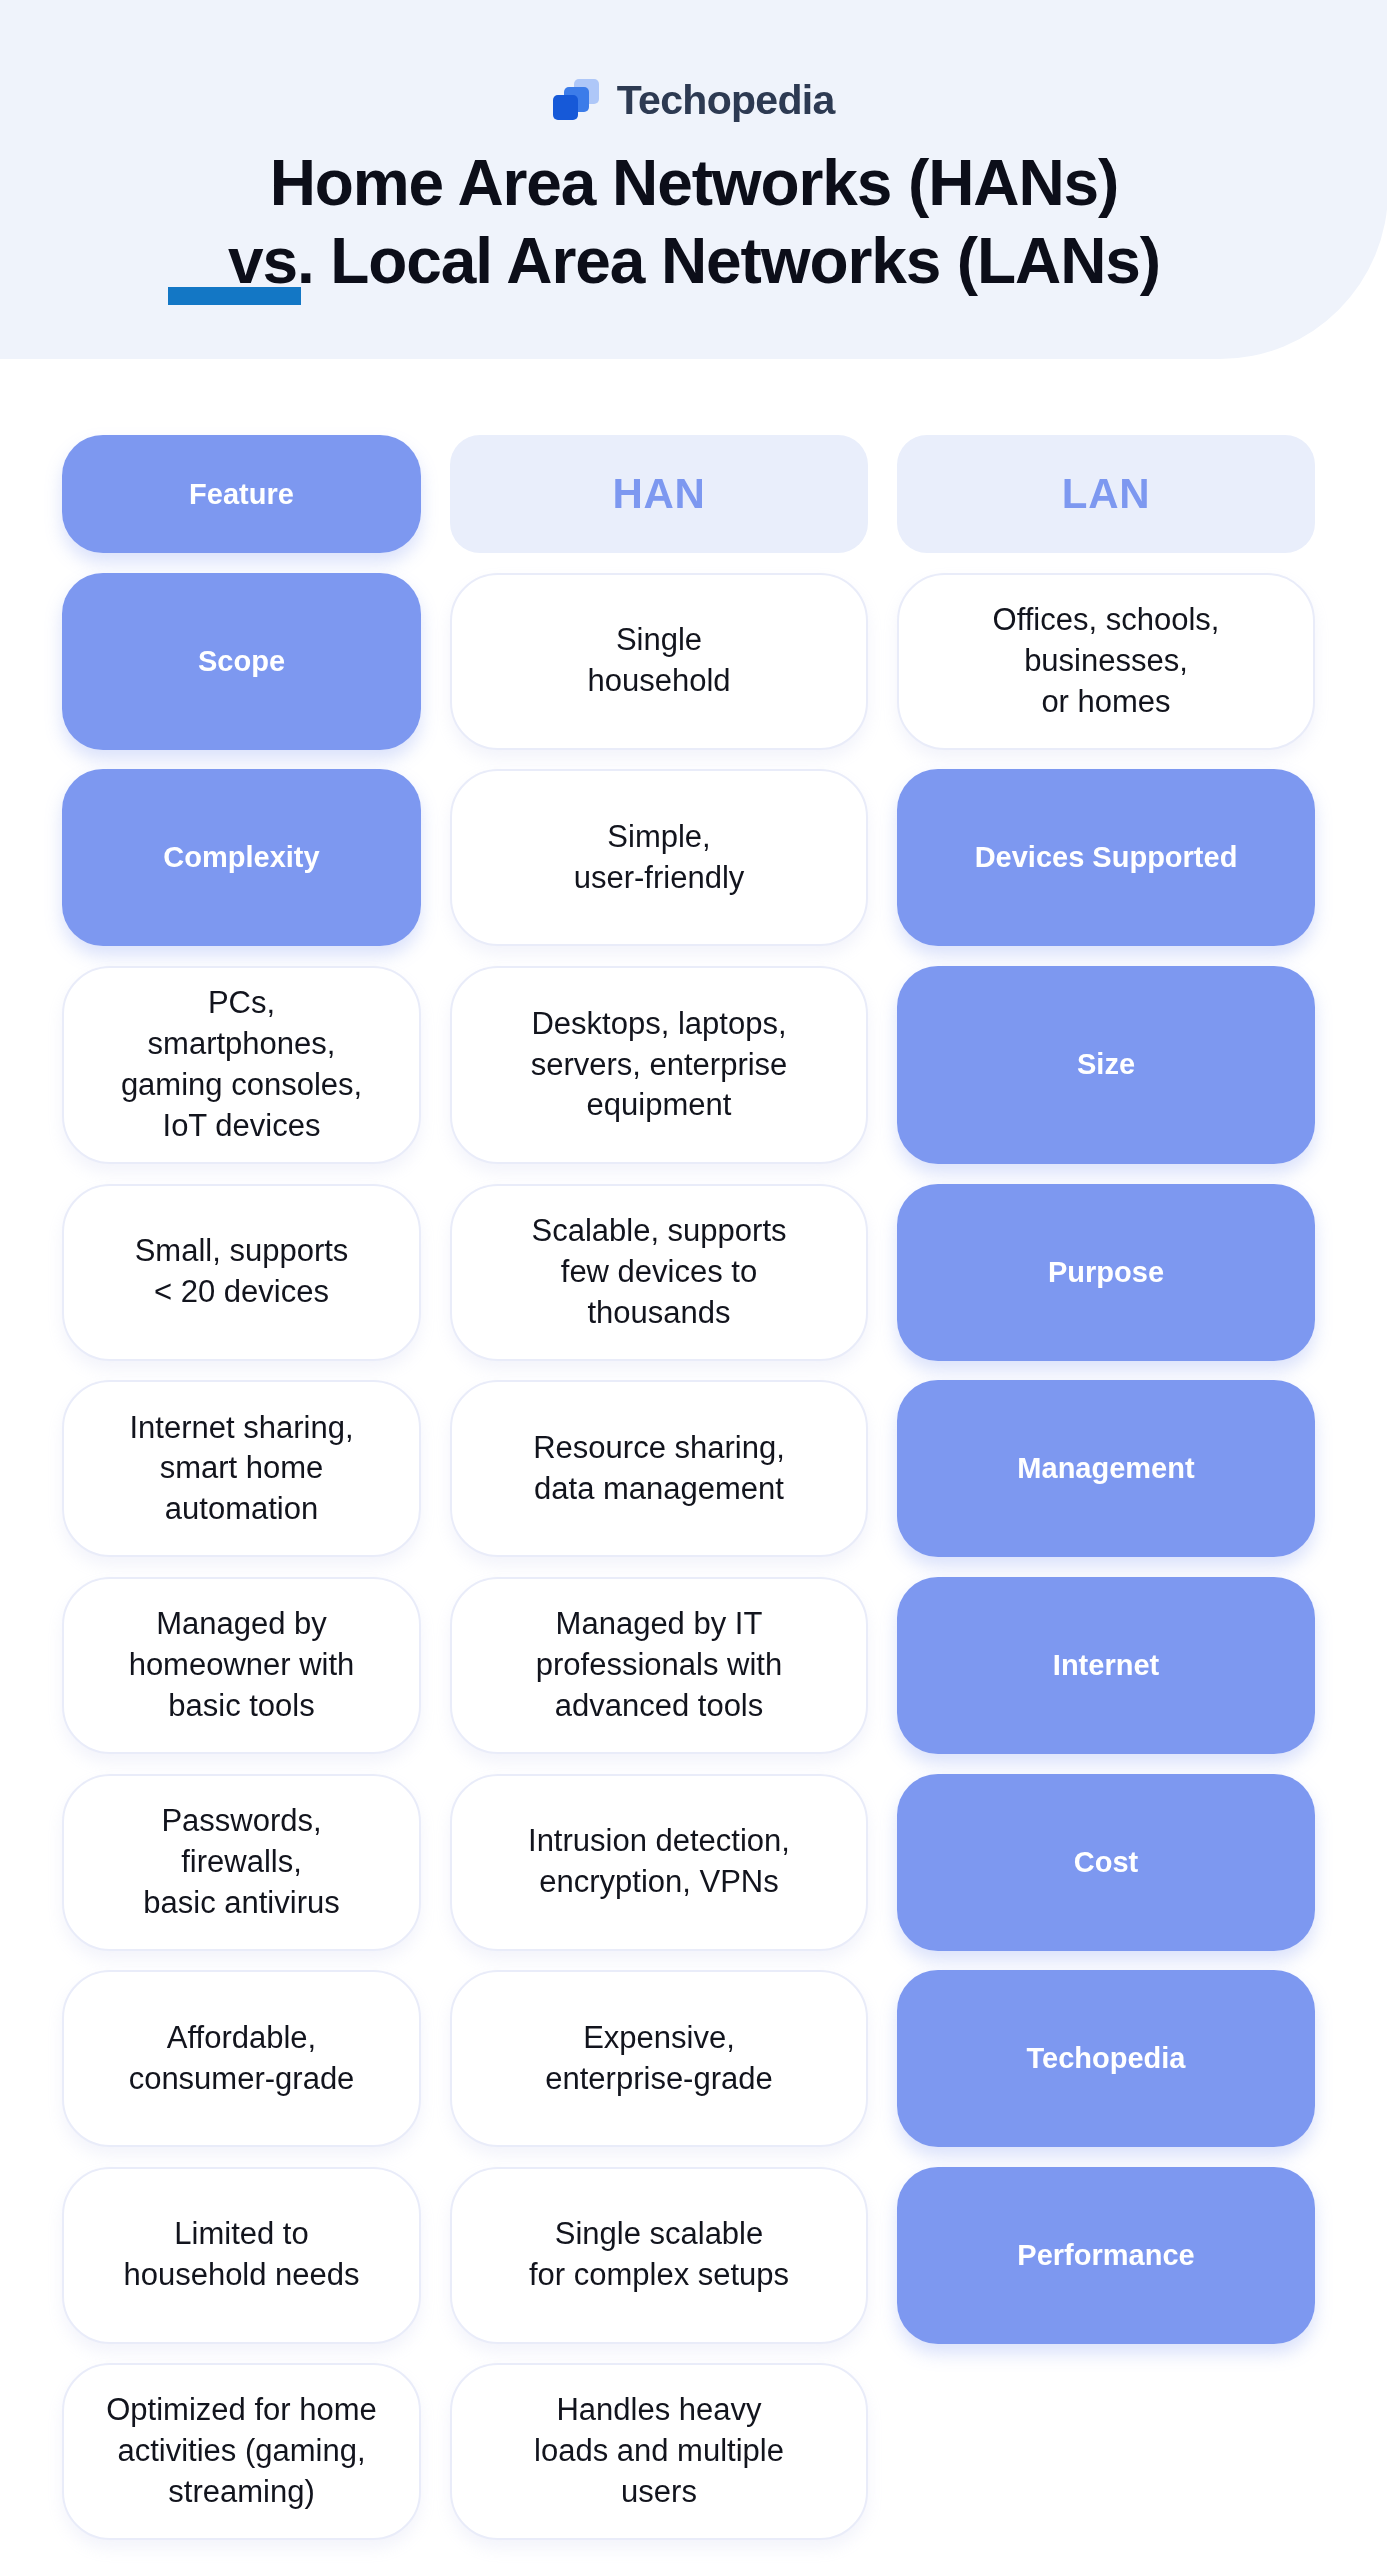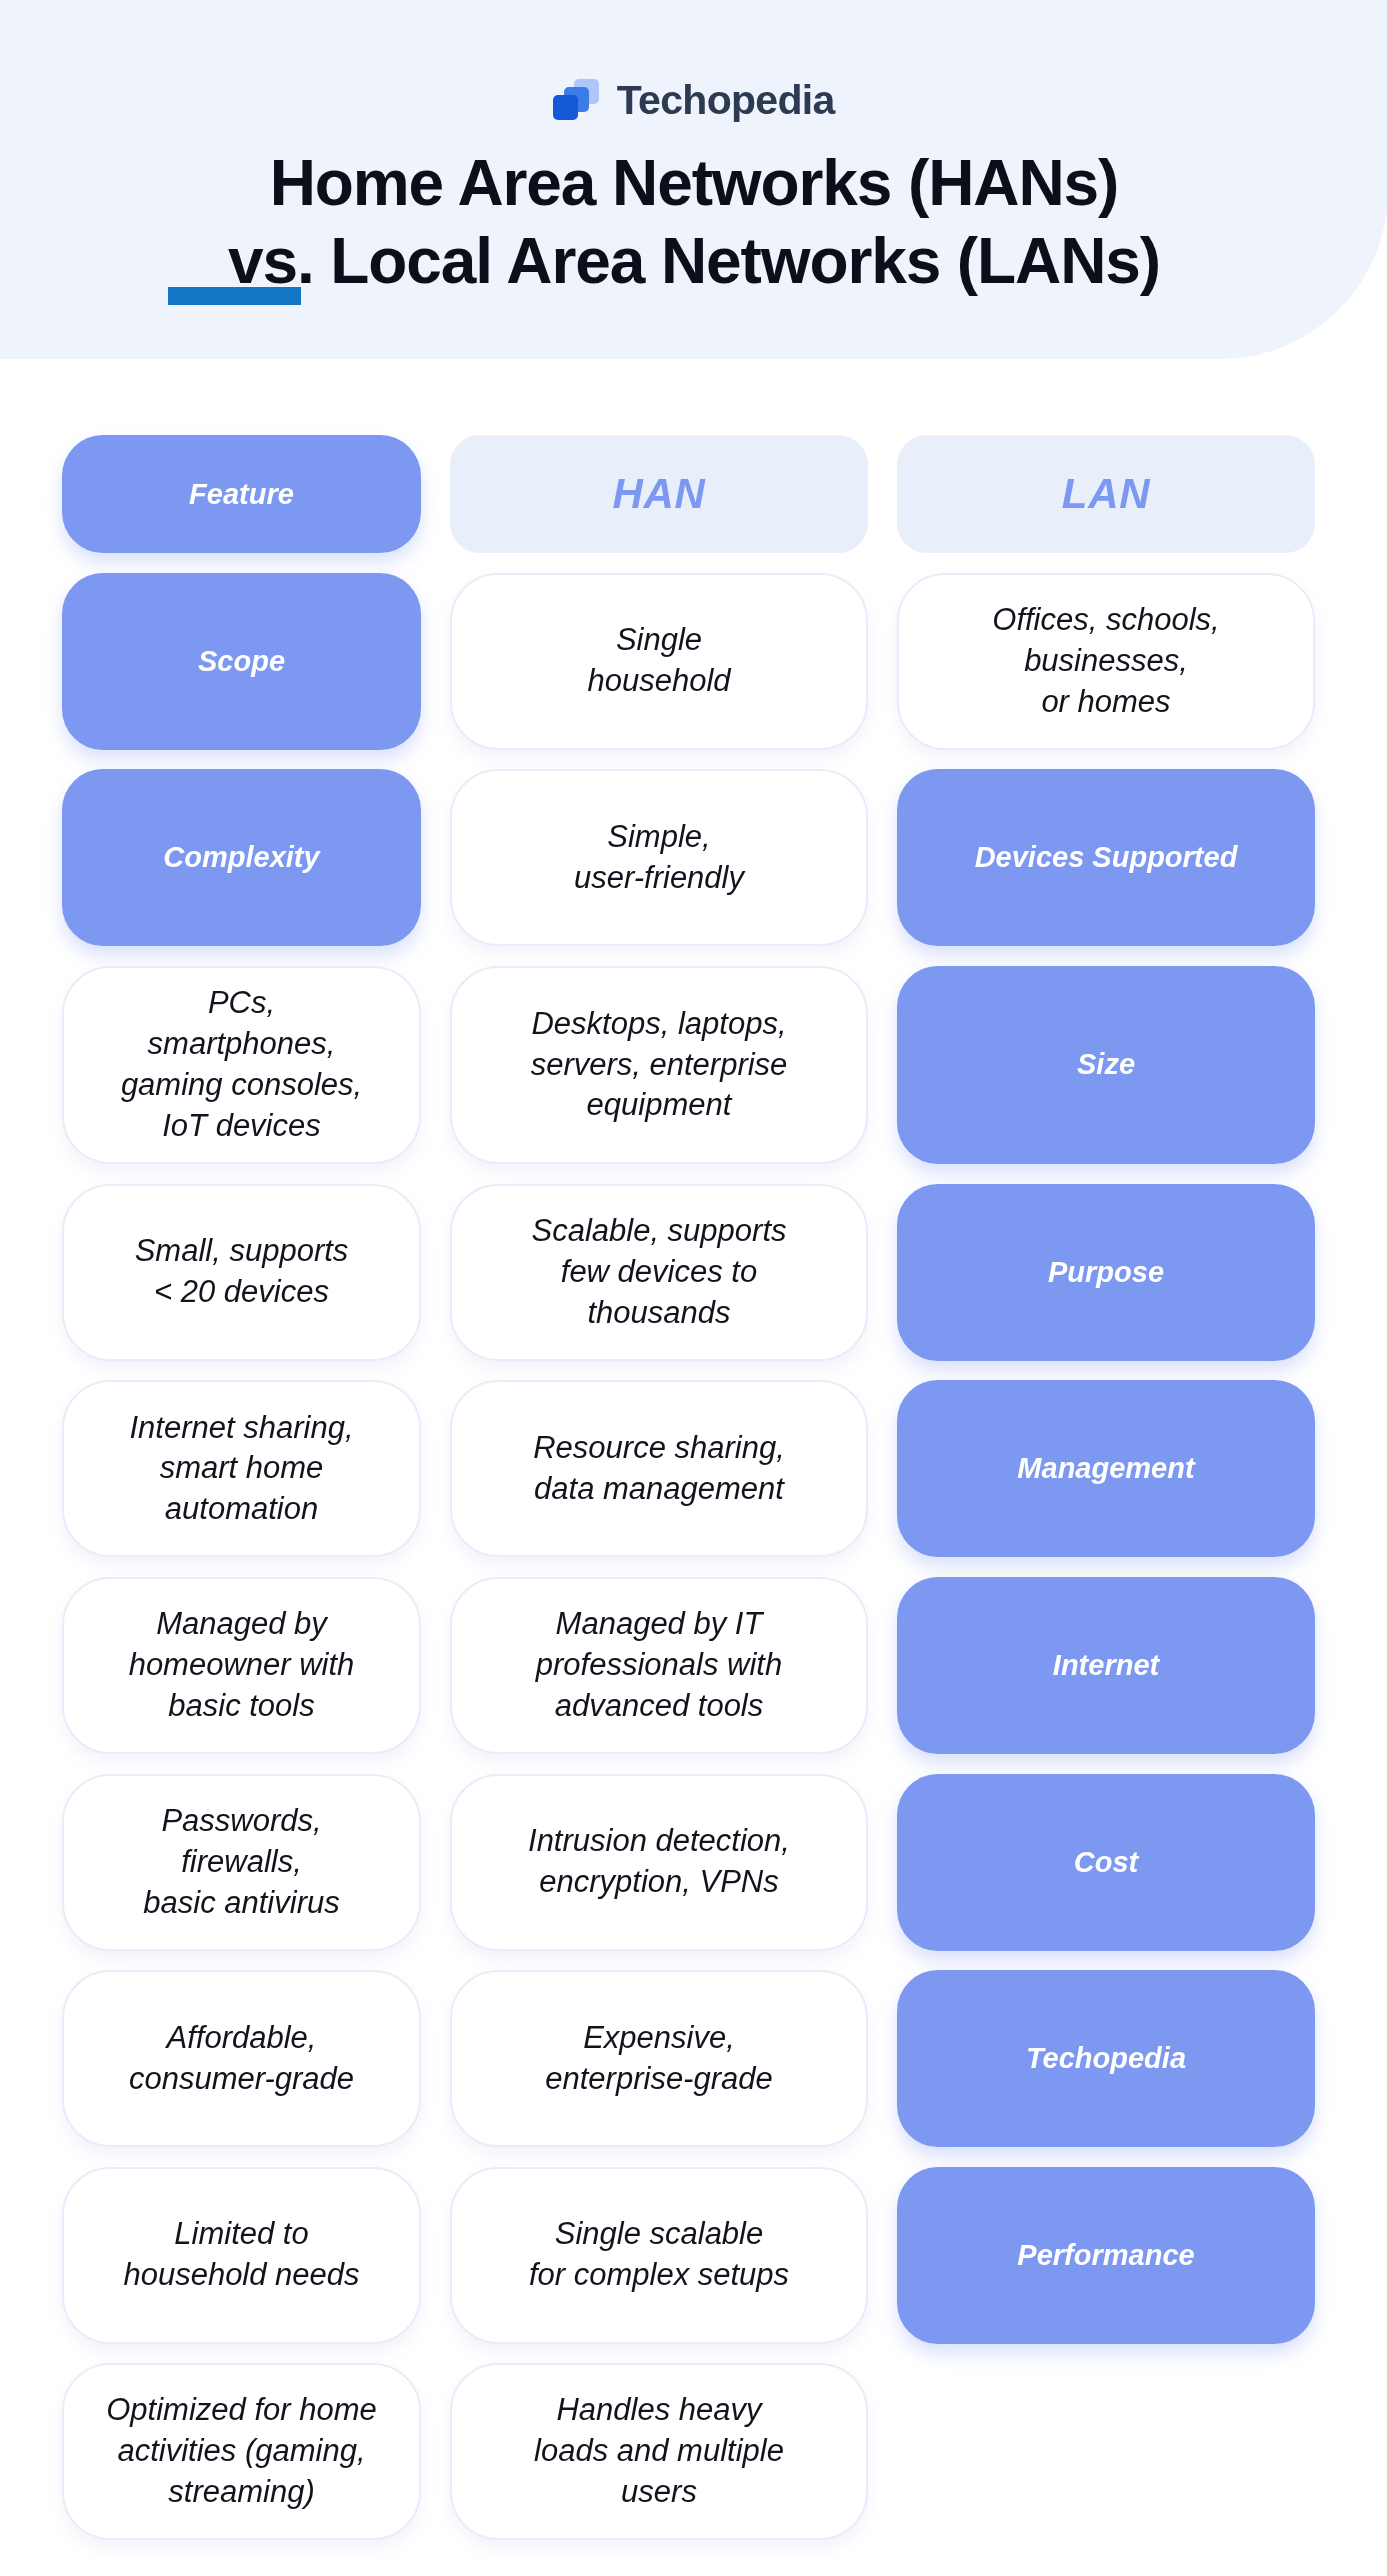--- a/index.html
+++ b/index.html
@@ -67,21 +67,20 @@
     column-gap: 29px;
     row-gap: 19.6px;
     align-items: stretch;
   }
   .pill {
     display: flex;
     align-items: center;
     justify-content: center;
     text-align: center;
     border-radius: 41px;
-    font-style: italic;
   }
   .feature-pill {
     background: var(--pill, #7d98f0);
     color: #ffffff;
     font-weight: bold;
     font-size: 29px;
     padding: 11.2px 18px;
     box-shadow: 0 9.8px 17px rgba(125, 152, 240, 0.28);
   }
   .hdr-cell {

